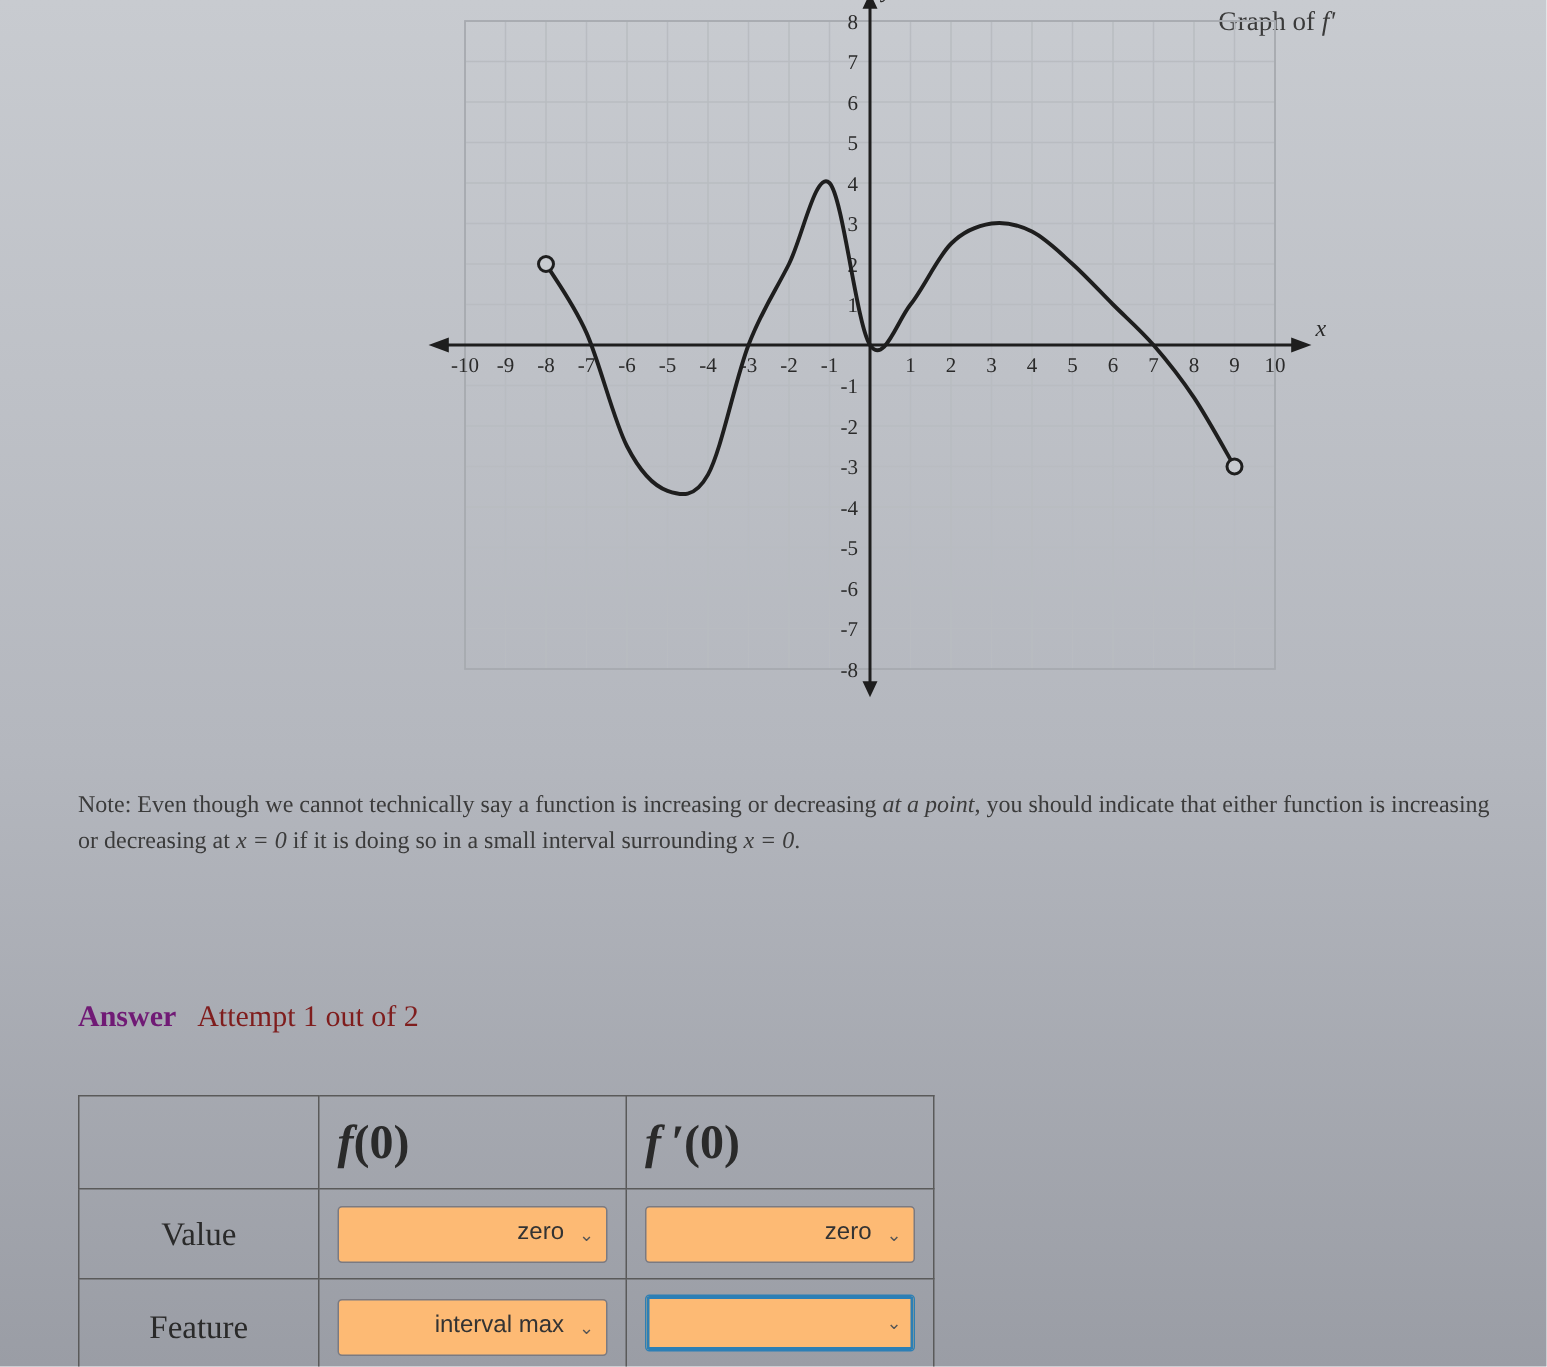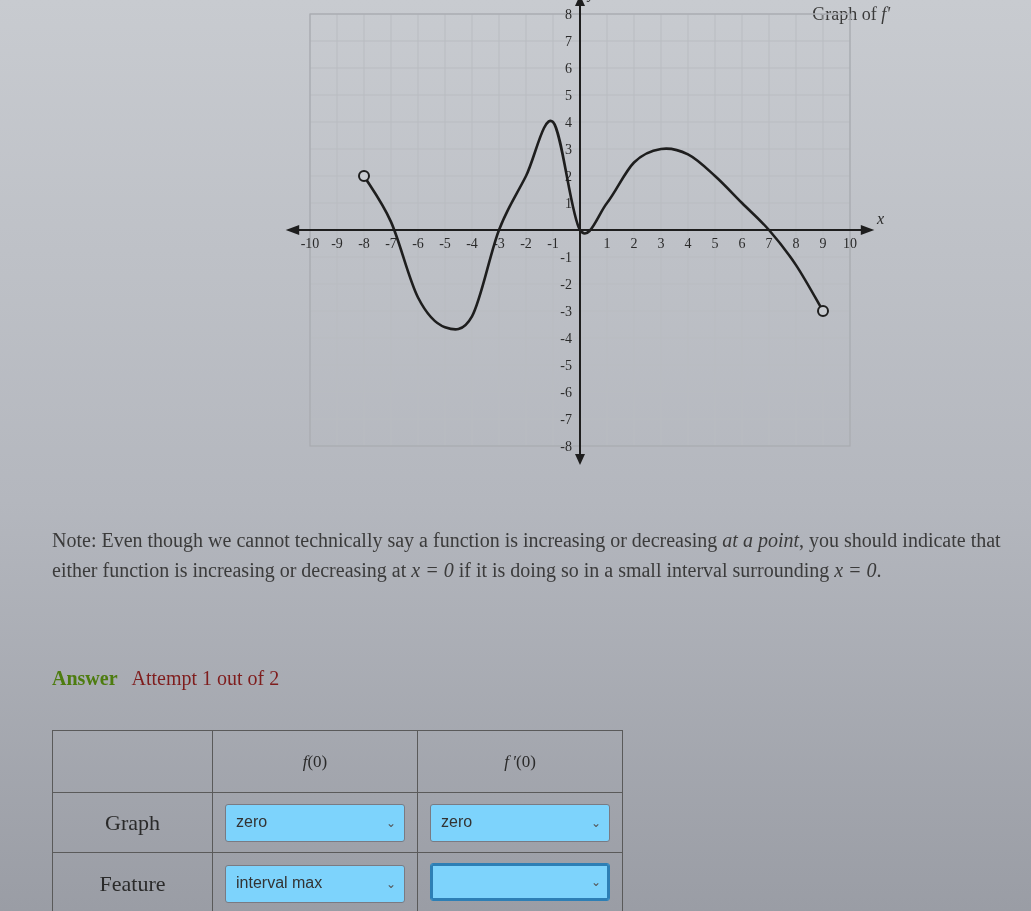--- a/index.html
+++ b/index.html
@@ -59,75 +59,75 @@
     fill: #c8cbd0;
     stroke: #1e1e1e;
     stroke-width: 2;
   }
 
   .note {
     position: absolute;
     top: 525px;
     left: 52px;
     right: 30px;
-    font-size: 20px;
+    font-size: 16px;
     line-height: 1.5;
     color: #3b3b3b;
   }
   .note em { font-style: italic; }
   .note .math { font-style: italic; }
 
   .answer-block {
     position: absolute;
     top: 667px;
     left: 52px;
     right: 30px;
   }
   .attempt-line { font-size: 20px; color: #4a4a4a; }
-  .attempt-line .ans { font-weight: 700; color: #4d7c0f; }
+  .attempt-line .ans { font-weight: 700; color: #701a75; }
   .attempt-line .att { color: #7f1d1d; }
 
   table.answer-table {
     border-collapse: collapse;
     margin-top: 40px;
     background: rgba(255,255,255,0.0);
   }
   table.answer-table th, table.answer-table td {
     border: 1.5px solid #5a5a5a;
     padding: 10px 12px;
     vertical-align: middle;
   }
   table.answer-table th {
-    font-weight: 400;
-    font-size: 17px;
+    font-weight: 700;
+    font-size: 32px;
     font-family: "Times New Roman", serif;
-    text-align: center;
+    text-align: left;
     height: 62px;
   }
   table.answer-table th .mi { font-style: italic; }
   table.answer-table td.row-label {
     width: 160px;
     font-size: 22px;
     font-family: "Times New Roman", serif;
     text-align: center;
     height: 60px;
   }
   .dropdown {
     position: relative;
     display: inline-block;
     width: 180px;
     height: 38px;
-    background: #7dd3fc;
+    background: #fdba74;
     border: 1.2px solid #7a7a82;
     border-radius: 3px;
     font-family: Arial, sans-serif;
     font-size: 16px;
     color: #333;
     padding: 8px 28px 8px 10px;
-    text-align: left;
+    text-align: right;
   }
   .dropdown.focused {
     box-shadow: 0 0 0 2px #2d7fb5 inset;
     border-color: #2d7fb5;
   }
   .dropdown .chev {
     position: absolute;
     right: 8px;
     top: 50%;
     transform: translateY(-50%);
@@ -252,21 +252,21 @@
   </div>
 
   <table class="answer-table">
     <tbody>
         <tr>
       <th></th>
       <th><span class="mi">f</span>(0)</th>
       <th><span class="mi">f ′</span>(0)</th>
     </tr>
     <tr>
-      <td class="row-label">Graph</td>
+      <td class="row-label">Value</td>
       <td>
         <div class="dropdown">
           <span>zero</span>
           <span class="chev">⌄</span>
         </div>
       </td>
       <td>
         <div class="dropdown">
           <span>zero</span>
           <span class="chev">⌄</span>

